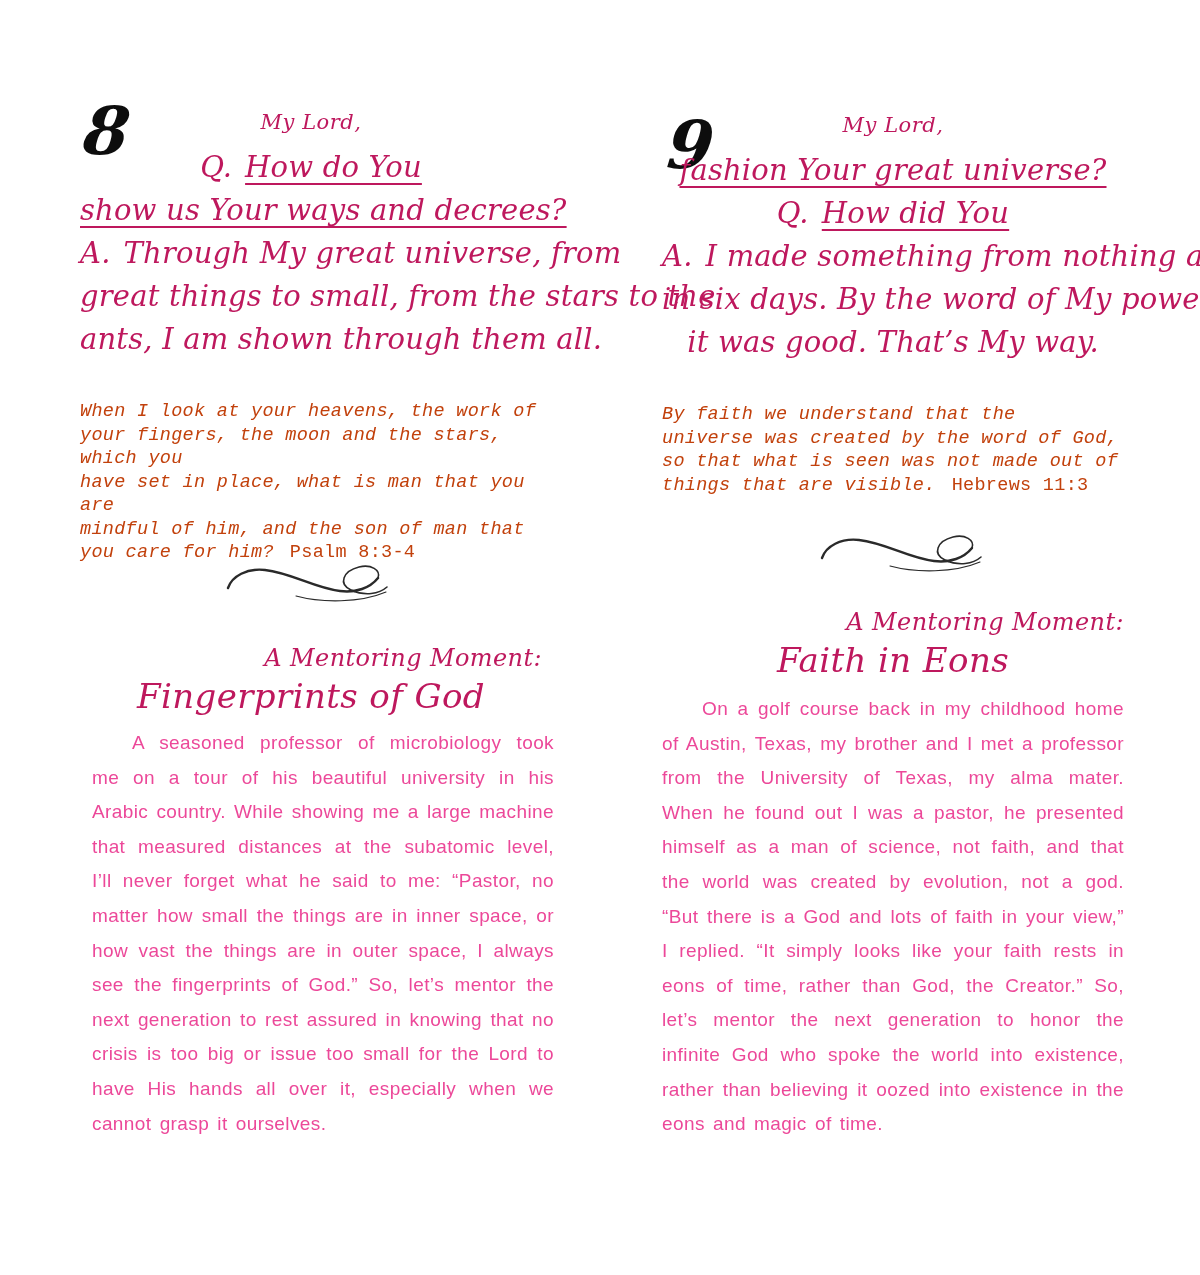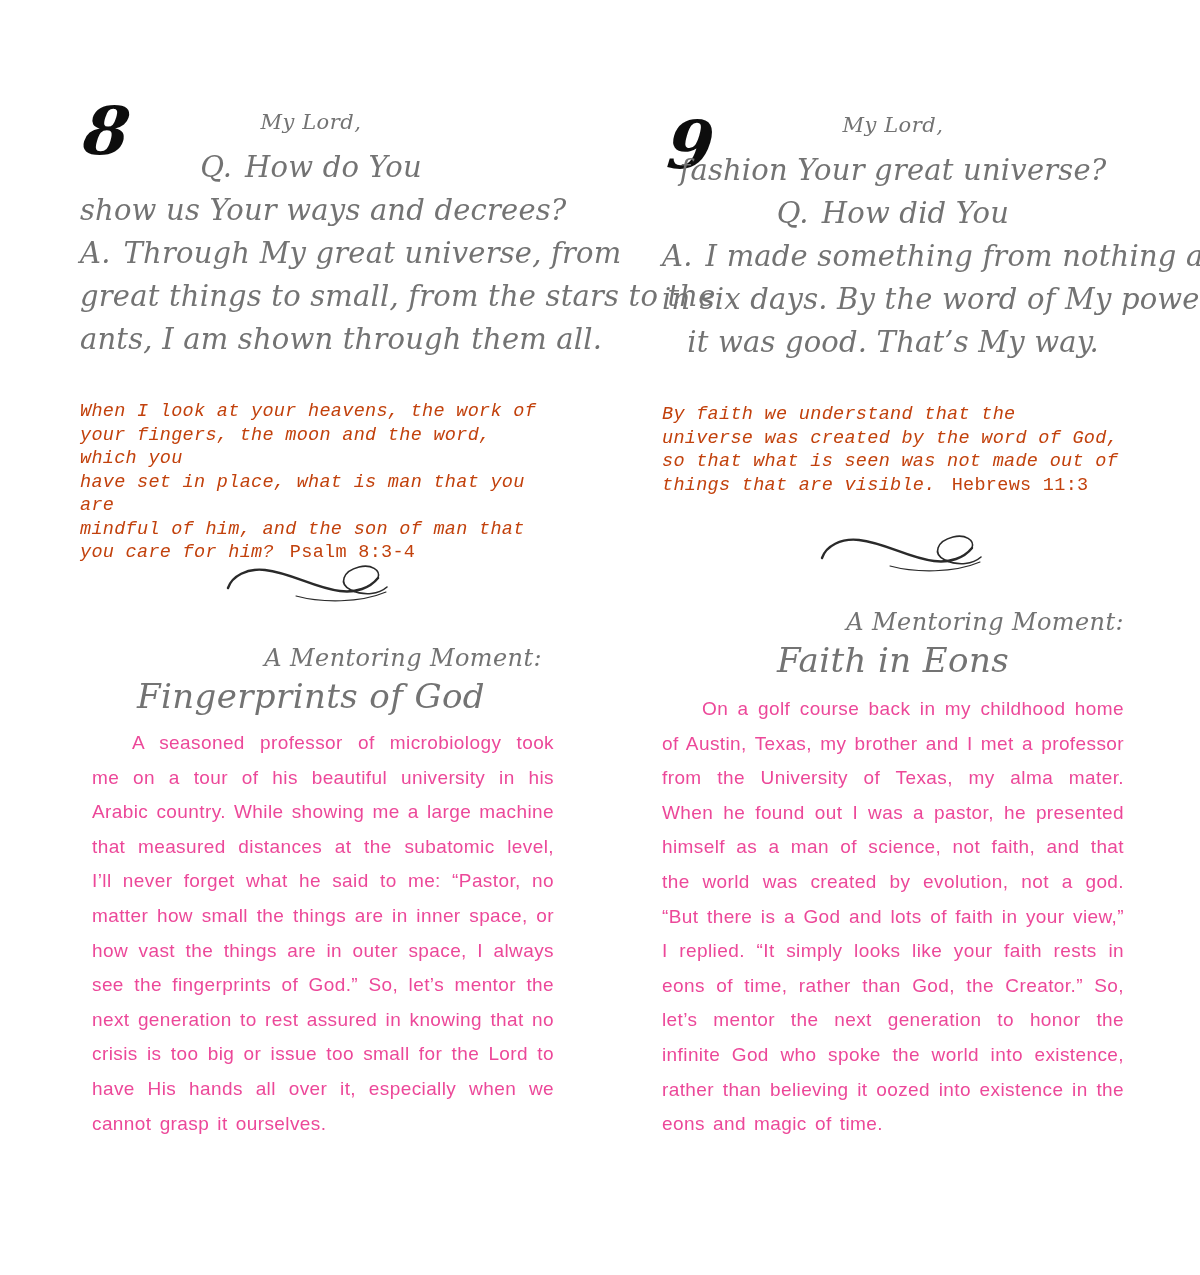--- a/index.html
+++ b/index.html
@@ -25,31 +25,32 @@
     line-height: 1;
     transform: skewX(-6deg);
   }
   #page-8 .pagenum { left: 4px; top: 98px; }
   #page-9 .pagenum { left: 6px; top: 112px; }
 
   
   .script {
     font-family: "DejaVu Serif", serif;
     font-style: italic;
-    color: #737373;
+    color: #be185d;
   }
 
   .header { position: absolute; left: 0; right: 0; text-align: center; }
   #page-8 .header { top: 110px; }
   #page-9 .header { top: 113px; }
 
   .salutation { font-size: 21px; margin-bottom: 12px; letter-spacing: 0.5px; }
   .qa-line { font-size: 29px; line-height: 43px; letter-spacing: 0.2px; white-space: nowrap; }
   .qa-prefix { margin-right: 13px; }
   .u {
+    text-decoration: underline;
     text-decoration-thickness: 1.5px;
     text-underline-offset: 6px;
   }
 
   
   .scripture {
     position: absolute; left: 0; right: 0;
     text-align: left;
     font-style: italic;
     font-size: 18.5px;
@@ -111,21 +112,21 @@
     </div>
     <div class="script qa-line">
       <span class="qa-prefix">A.</span><span>Through My great universe, from</span>
     </div>
     <div class="script qa-line">great things to small, from the stars to the</div>
     <div class="script qa-line">ants, I am shown through them all.</div>
   </div>
 
   <div class="scripture">
     <div>When I look at your heavens, the work of</div>
-    <div>your fingers, the moon and the word, which you</div>
+    <div>your fingers, the moon and the stars, which you</div>
     <div>have set in place, what is man that you are</div>
     <div>mindful of him, and the son of man that</div>
     <div>
       <span>you care for him?</span><span class="ref">Psalm 8:3-4</span>
     </div>
   </div>
 
   <svg class="flourish" width="172" height="54" viewBox="0 0 172 54">
     <g fill="none" stroke="#2a2a2a" stroke-linecap="round">
       <path d="M8 38 C12 26, 27 18, 45 20 C72 23, 94 38, 120 41 C136 43, 150 38, 158 28" stroke-width="2.4"></path>

